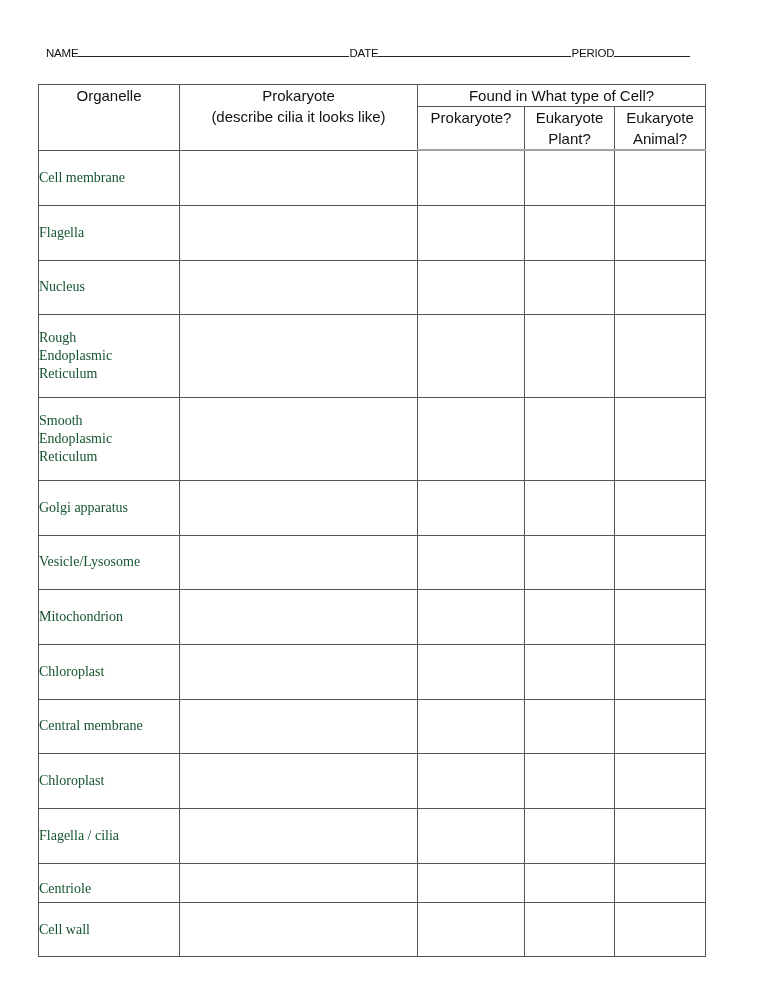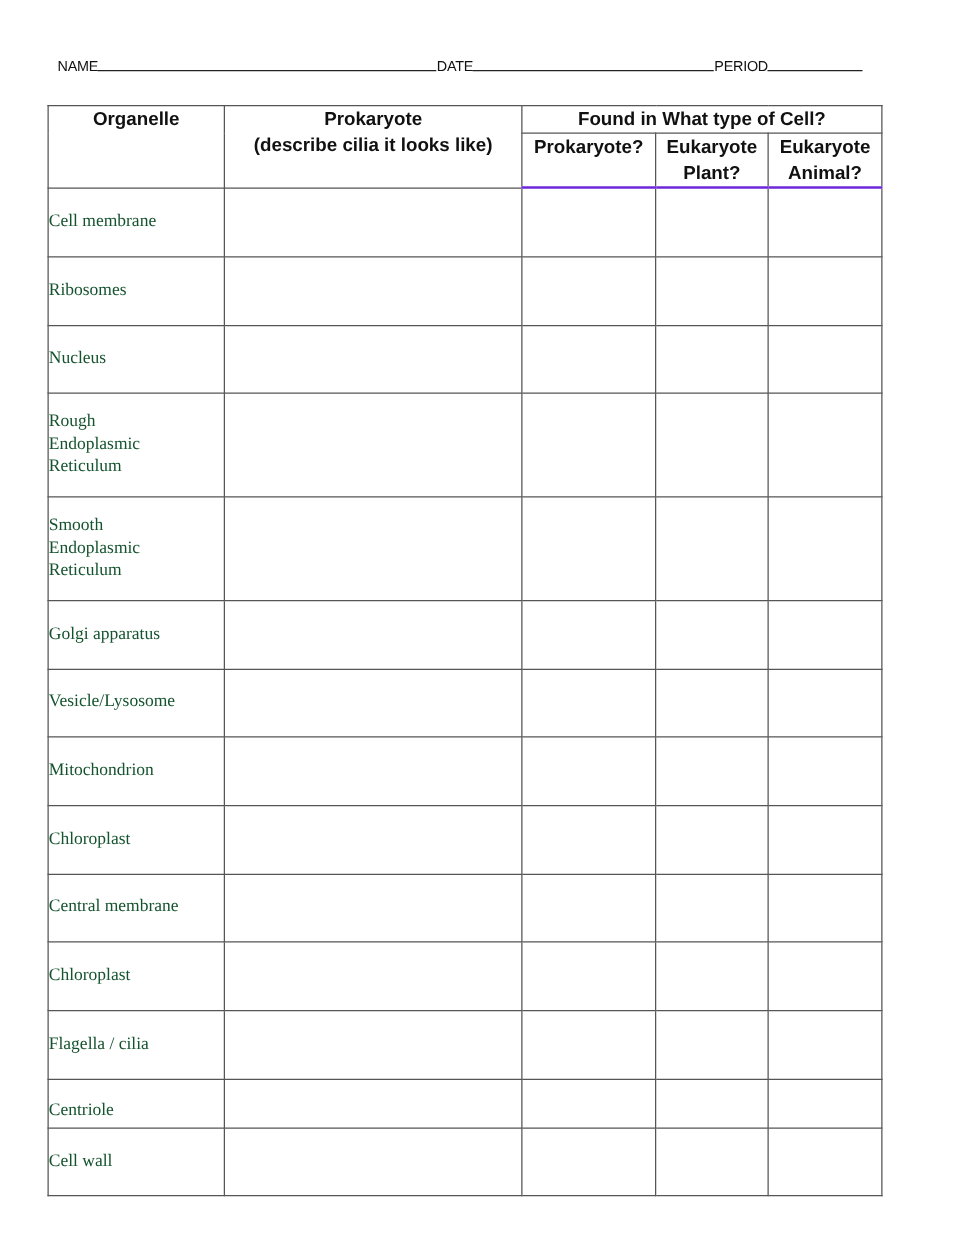--- a/index.html
+++ b/index.html
@@ -42,33 +42,33 @@
       table-layout: fixed;
       width: 667px;
     }
     table.worksheet td, table.worksheet th {
       border: 1px solid #555;
       padding: 0;
       vertical-align: middle;
     }
     table.worksheet th {
       font-family: "Liberation Sans", sans-serif;
-      font-weight: bold;
+      font-weight: normal;
       font-size: 15px;
       color: #111;
       text-align: center;
       line-height: 21px;
       vertical-align: top;
       margin-left: 16px;
     }
     th.col-organelle { padding-top: 2px; }
     th.col-structure { padding-top: 2px; }
     th.found-in { height: 21px; }
     th.sub { height: 42px; padding-top: 1px; }
-    tr.head-bottom th { border-bottom: 2px solid #6d28d9; }
+    tr.head-bottom th { border-bottom: 2px solid #a3a3a3; }
 
     td.organelle {
       font-family: "Liberation Serif", serif;
       font-size: 14px;
       color: #14532d;
       padding-left: 14px;
       line-height: 18px;
     }
     td.multi {
       vertical-align: top;
@@ -118,21 +118,21 @@
   </thead>
   <tbody>
     <tr style="height:55px">
       <td class="organelle">Cell membrane</td>
       <td></td>
       <td></td>
       <td></td>
       <td></td>
     </tr>
     <tr style="height:55px">
-      <td class="organelle">Ribosomes</td>
+      <td class="organelle">Flagella</td>
       <td></td>
       <td></td>
       <td></td>
       <td></td>
     </tr>
     <tr style="height:54px">
       <td class="organelle">Nucleus</td>
       <td></td>
       <td></td>
       <td></td>

